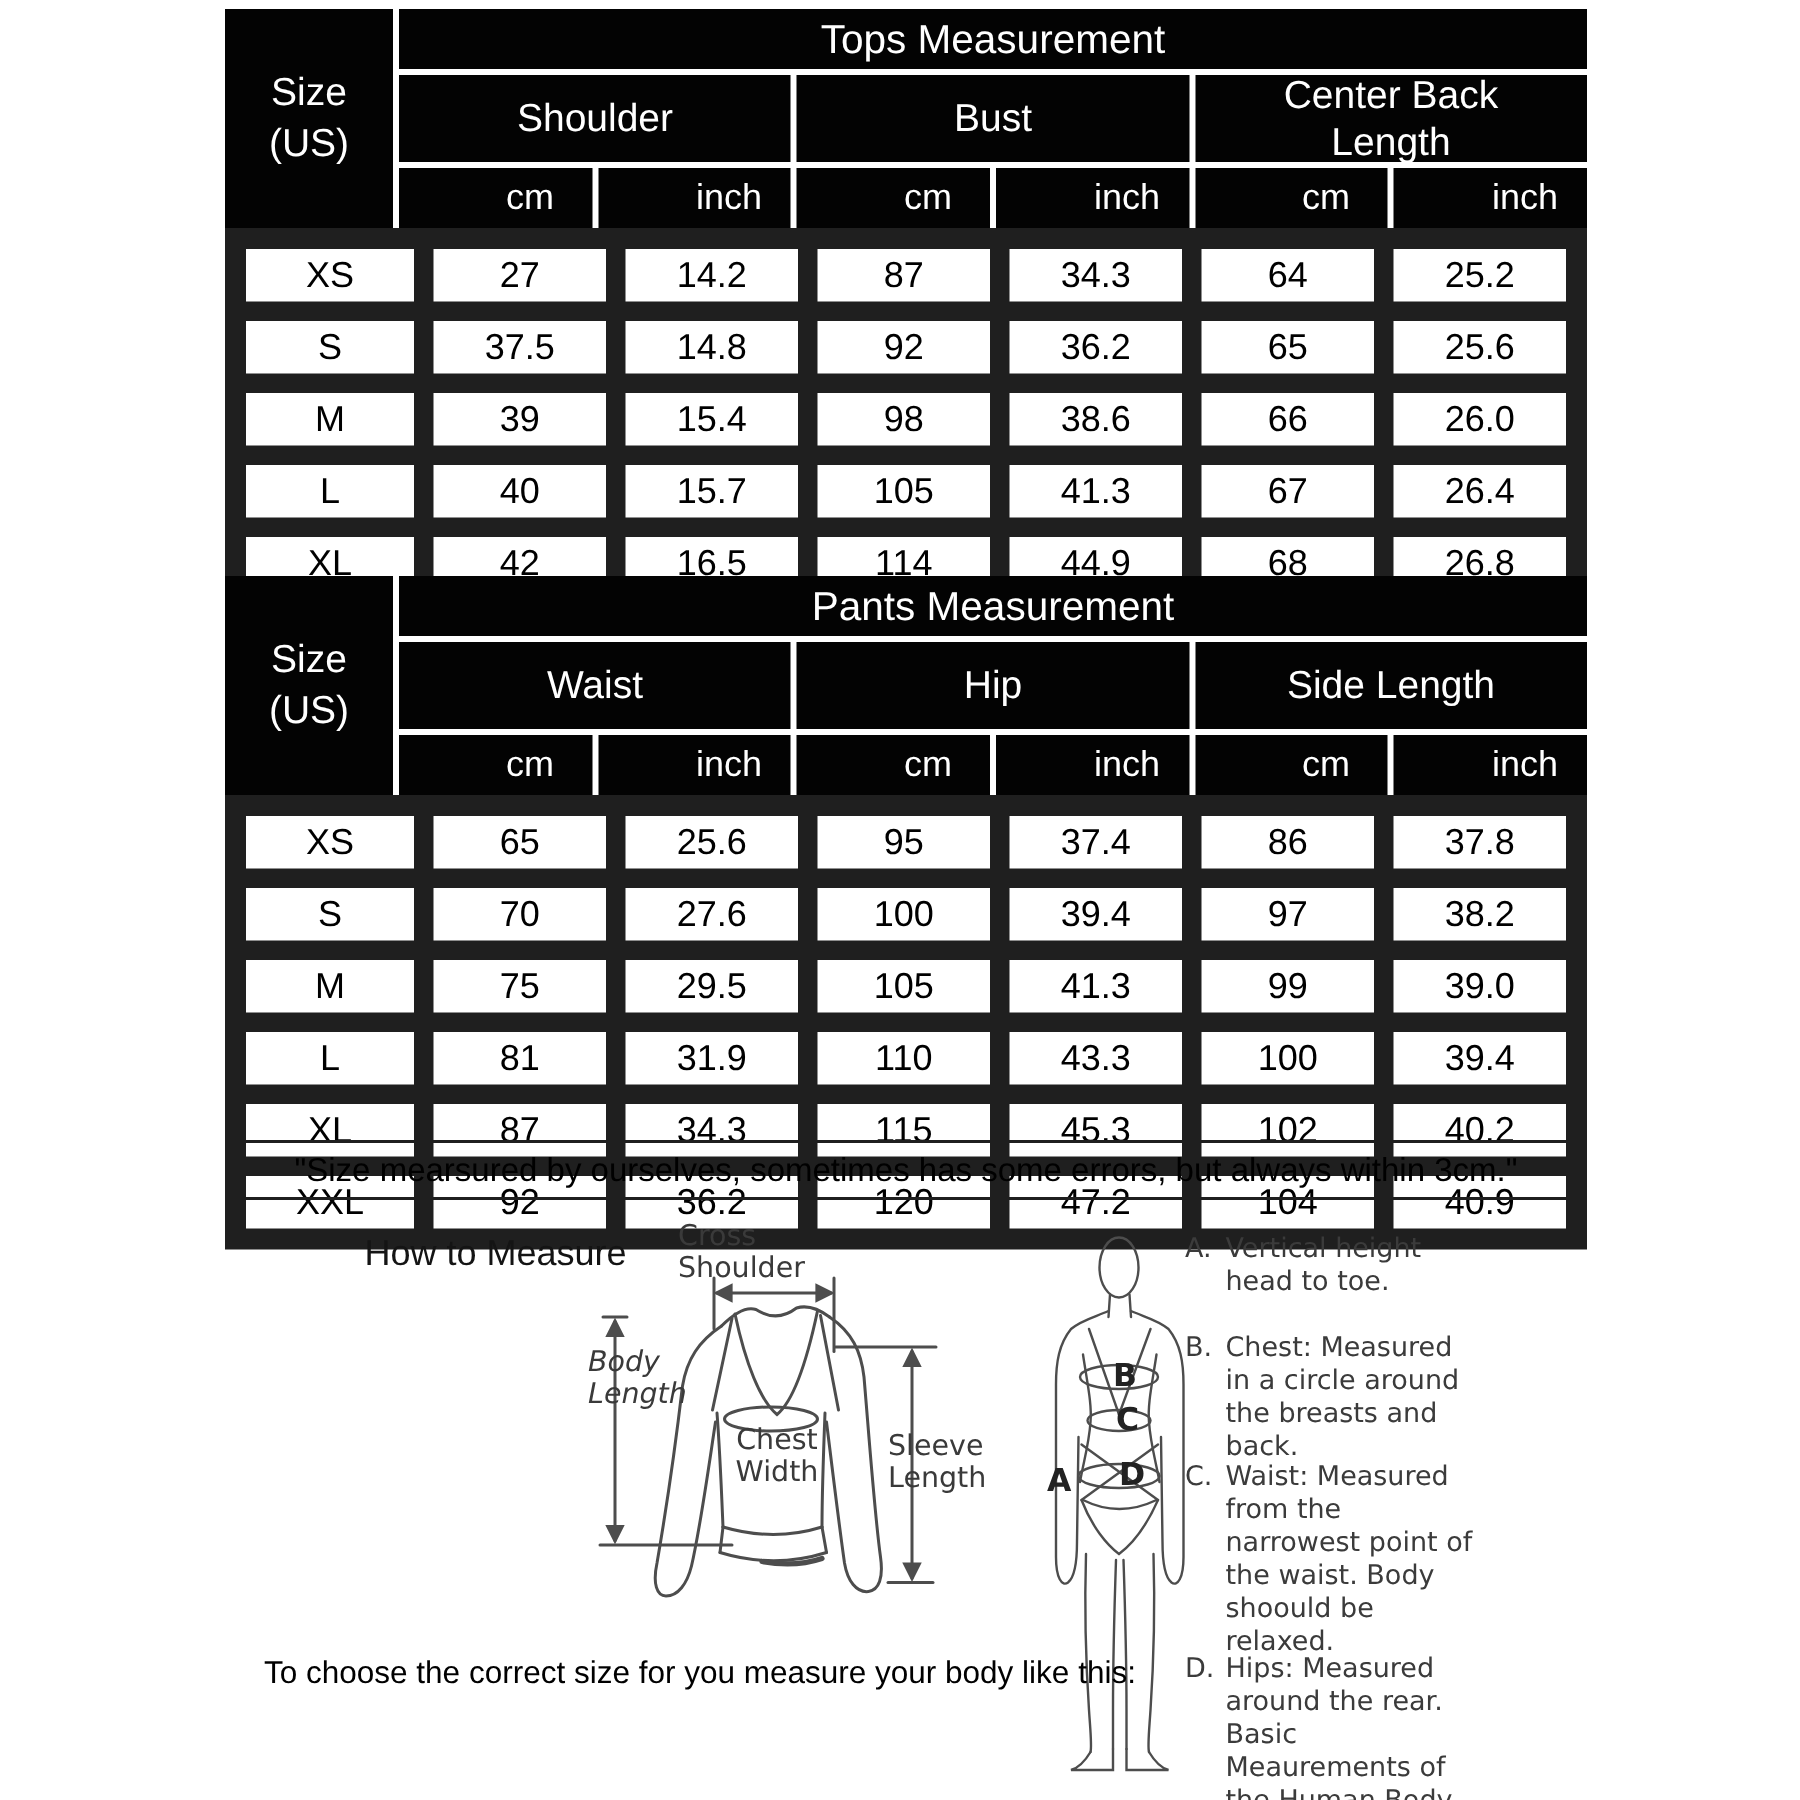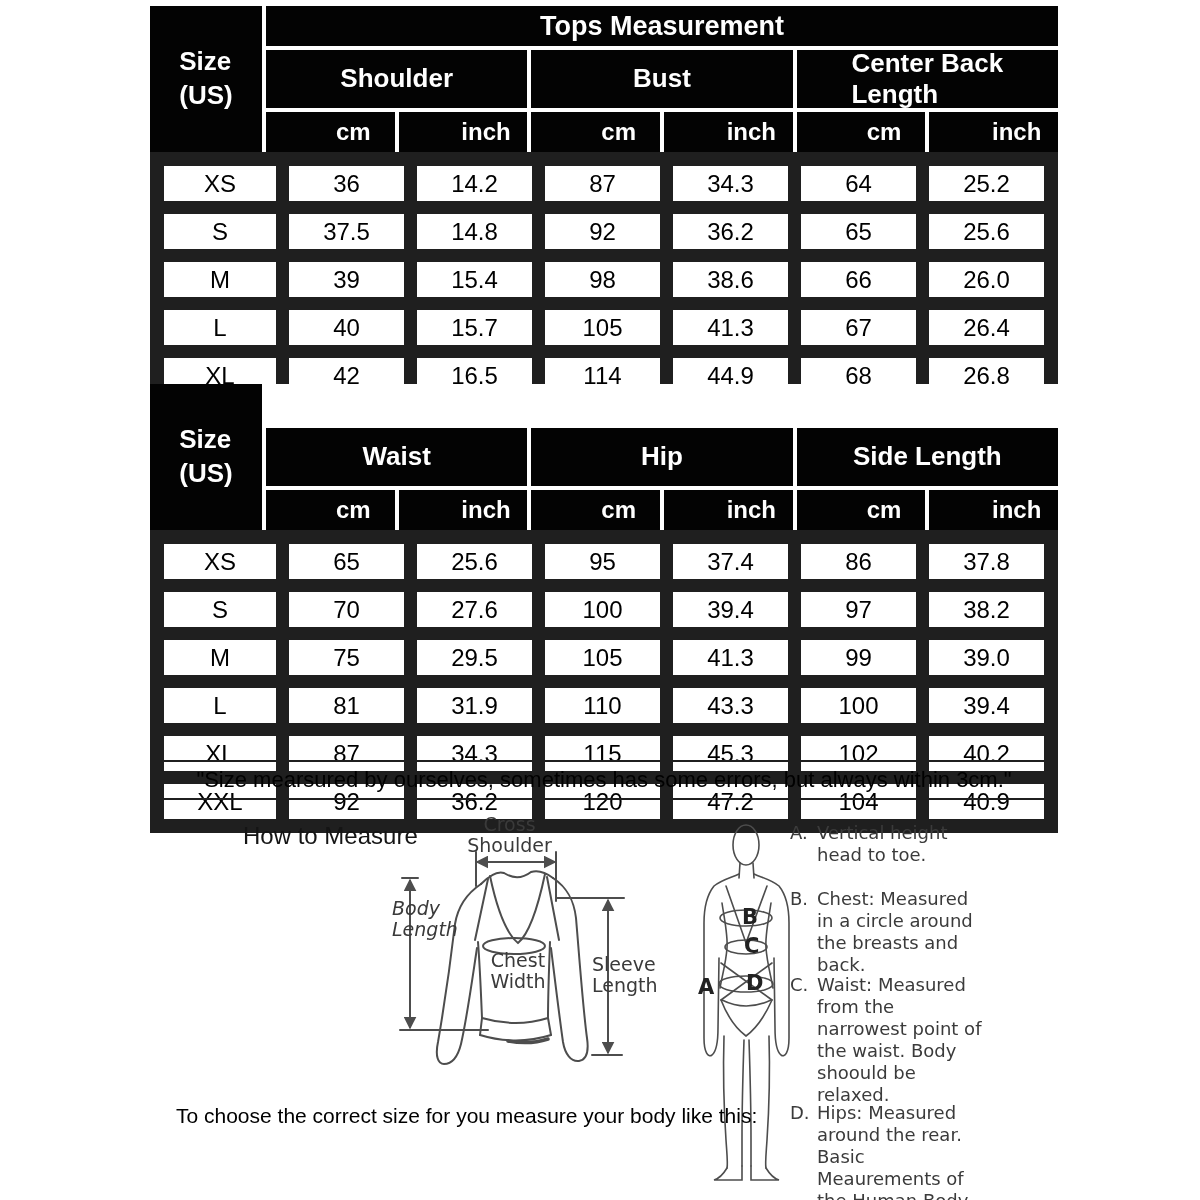--- a/index.html
+++ b/index.html
@@ -4,40 +4,40 @@
 <style>
   * { margin:0; padding:0; box-sizing:border-box; }
   body { background:#fff; }
   .page { position:relative; width:1200px; height:1200px; background:#fff; overflow:hidden;
           font-family:"Liberation Sans", sans-serif; color:#000; }
 
   
   .measure-table { position:absolute; left:150px; width:908px; }
   .thead { display:grid; grid-template-columns:112px repeat(6,1fr);
            grid-template-rows:40px 58px 40px; gap:4px; background:#fff; }
-  .hcell { background:#030303; color:#fff; font-weight:bold; 
+  .hcell { background:#030303; color:#fff; font-weight:normal; text-align:center;
            display:flex; align-items:center; justify-content:center; }
   .hcell.size  { grid-column:1; grid-row:1/4; font-size:26px; white-space:pre-line; line-height:1.3; }
   .hcell.title { grid-column:2/8; grid-row:1; font-size:27px; }
   .hcell.group { grid-row:2; font-size:26px; white-space:pre-line; line-height:1.2; }
   .hcell.g1 { grid-column:2/4; } .hcell.g2 { grid-column:4/6; } .hcell.g3 { grid-column:6/8; }
   .hcell.unit { grid-row:3; font-size:24px;padding-left:46px; }
   .tbody { display:grid; grid-template-columns:112px repeat(6,1fr); grid-auto-rows:35px;
            row-gap:3px; column-gap:2px; background:#1f1f1f; padding:14px;gap:13px; }
   .cell { background:#fff; display:flex; align-items:center; justify-content:center; font-size:24px; }
 
   .note { position:absolute; left:150px; top:760px; width:908px; height:40px;
           border:2px solid #1f1f1f; display:flex; align-items:center; justify-content:center;
           font-size:22px; }
 
   
   .howto-heading { position:absolute; left:243px; top:822px; font-size:24px; color:#141414;text-align:right; }
   .diagram-label { position:absolute; font-family:"DejaVu Sans", sans-serif; font-size:19px;
                    line-height:21px; color:#3a3a3a; white-space:pre-line; }
-  .lbl-cross  { left:452px; top:814px; width:115px; text-align:center; }
+  .lbl-cross  { left:452px; top:814px; width:115px; }
   .lbl-body   { left:392px; top:898px; width:75px;font-style:italic; }
   .lbl-chest  { left:468px; top:950px; width:100px; text-align:center; }
   .lbl-sleeve { left:592px; top:954px; width:90px; }
 
   .figure-letter { position:absolute; font-family:"DejaVu Sans", sans-serif; font-size:21px;
                    font-weight:600; color:#222; }
   .fl-b { left:742px; top:905px; } .fl-c { left:744px; top:934px; }
   .fl-d { left:746px; top:971px; } .fl-a { left:698px; top:975px; }
 
   .instr { position:absolute; left:790px; width:192px; display:flex; gap:4px;
@@ -67,21 +67,21 @@
 Length</div>
       <div class="hcell unit">cm</div>
       <div class="hcell unit">inch</div>
       <div class="hcell unit">cm</div>
       <div class="hcell unit">inch</div>
       <div class="hcell unit">cm</div>
       <div class="hcell unit">inch</div>
     </div>
     <div class="tbody" id="tops-body">
         <div class="cell">XS</div>
-        <div class="cell">36</div>
+        <div class="cell">27</div>
         <div class="cell">14.2</div>
         <div class="cell">87</div>
         <div class="cell">34.3</div>
         <div class="cell">64</div>
         <div class="cell">25.2</div>
         <div class="cell">S</div>
         <div class="cell">37.5</div>
         <div class="cell">14.8</div>
         <div class="cell">92</div>
         <div class="cell">36.2</div>
@@ -115,20 +115,21 @@
         <div class="cell">47.2</div>
         <div class="cell">69</div>
         <div class="cell">27.2</div>
       </div>
   </section>
 
   <section class="measure-table" style="top:384px">
     <div class="thead">
       <div class="hcell size">Size
 (US)</div>
+      <div class="hcell title">Pants Measurement</div>
       <div class="hcell group g1">Waist</div>
       <div class="hcell group g2">Hip</div>
       <div class="hcell group g3">Side Length</div>
       <div class="hcell unit">cm</div>
       <div class="hcell unit">inch</div>
       <div class="hcell unit">cm</div>
       <div class="hcell unit">inch</div>
       <div class="hcell unit">cm</div>
       <div class="hcell unit">inch</div>
     </div>

